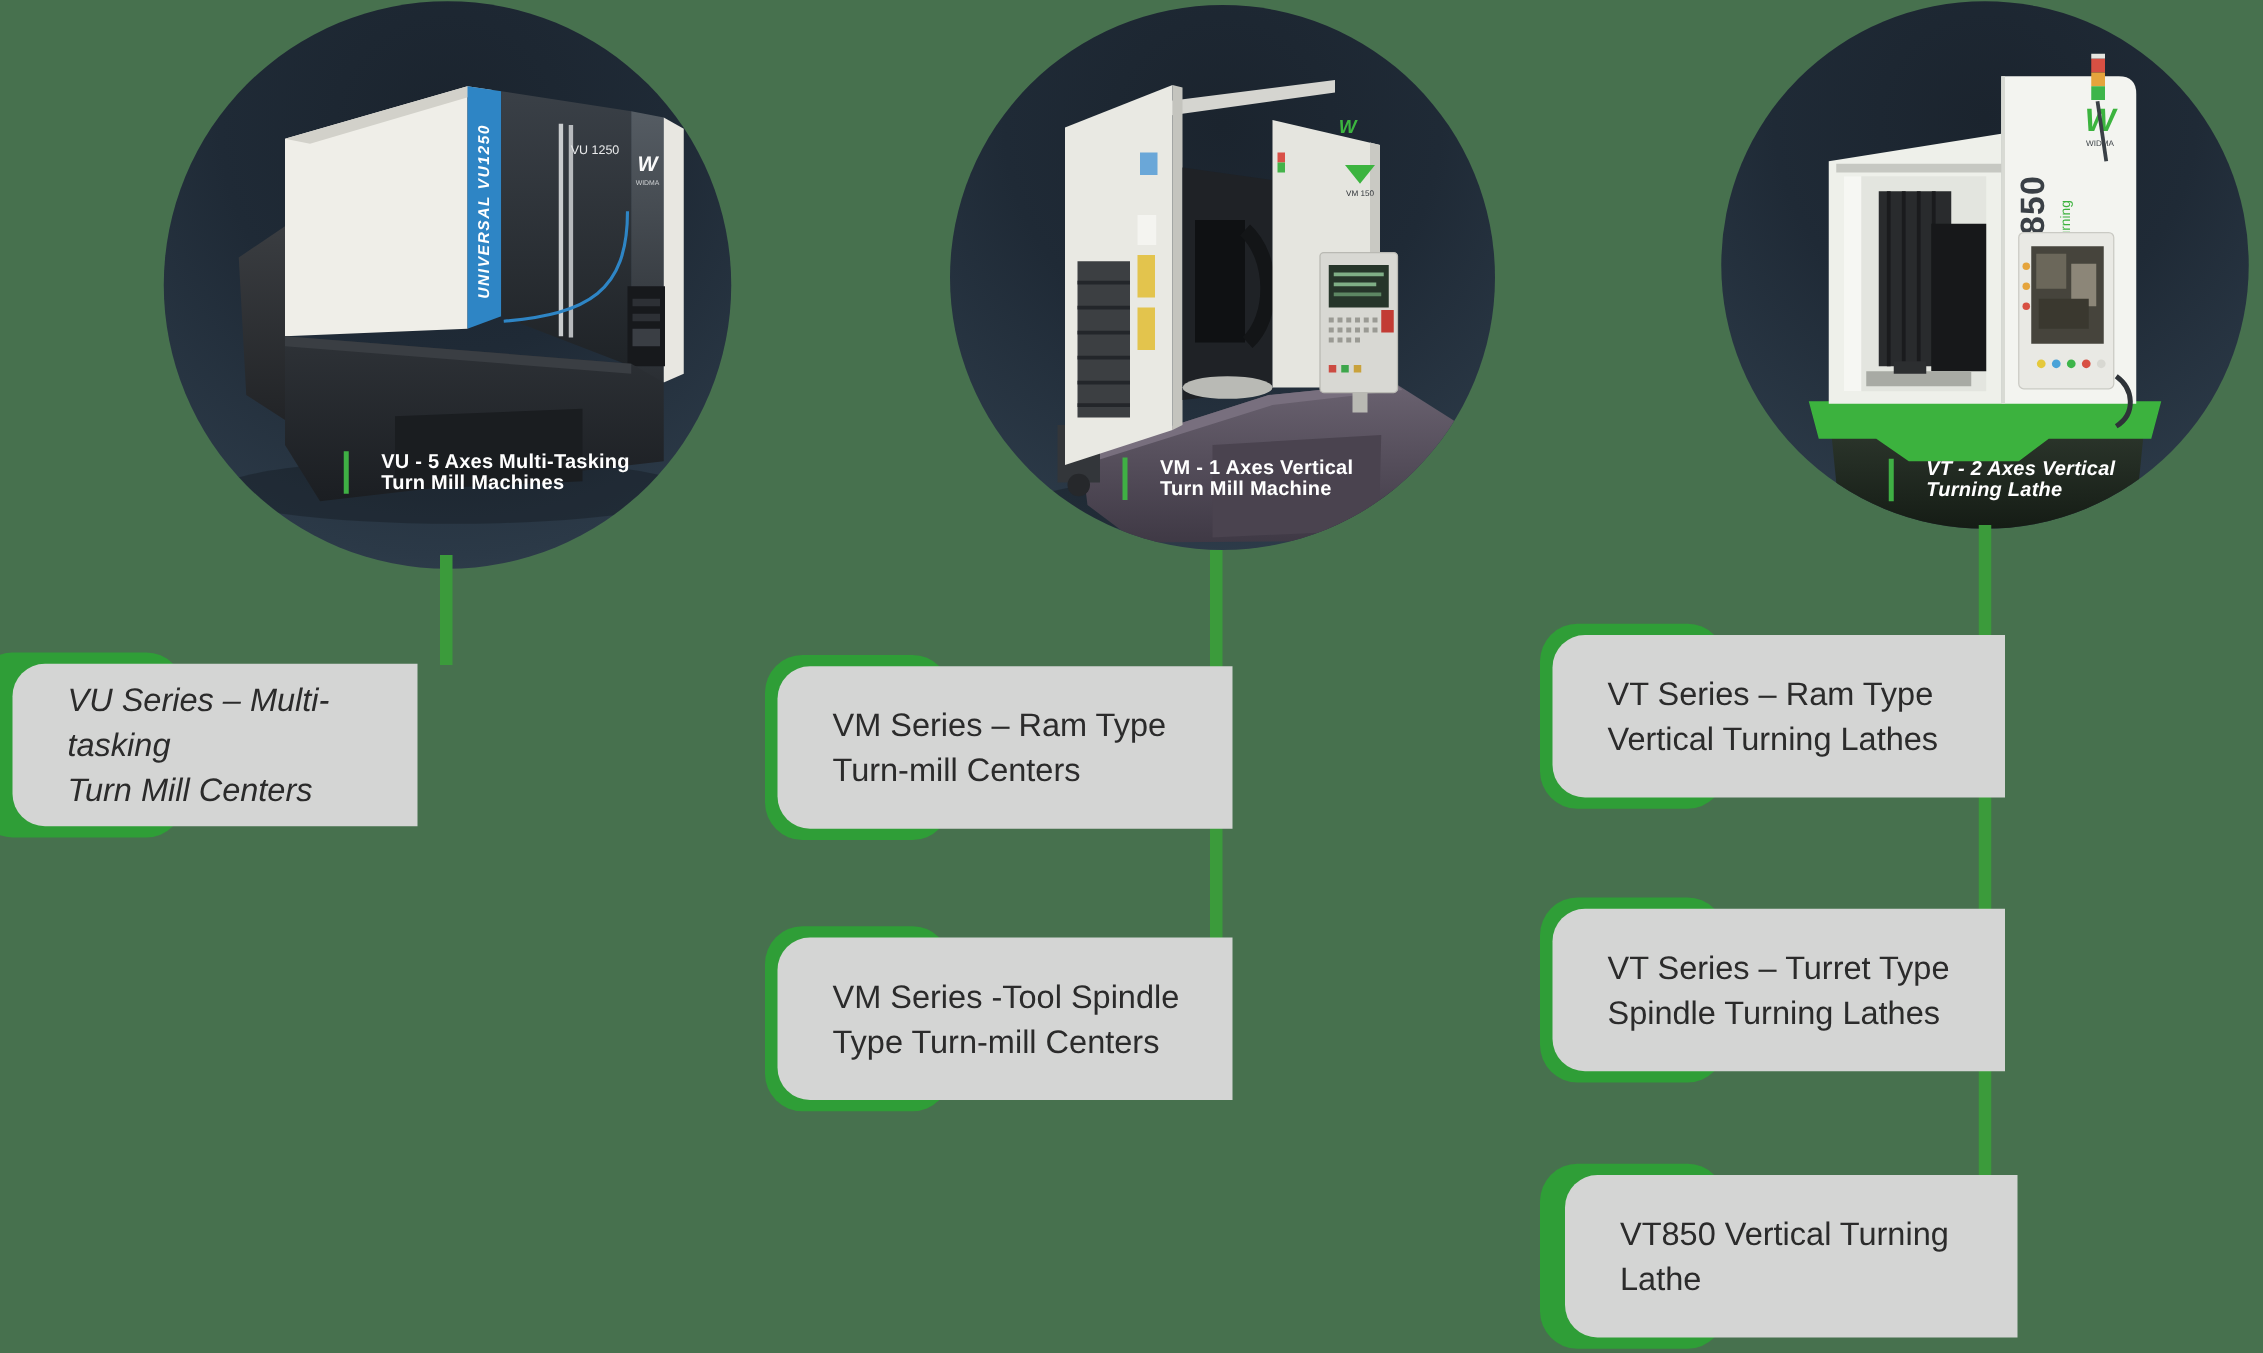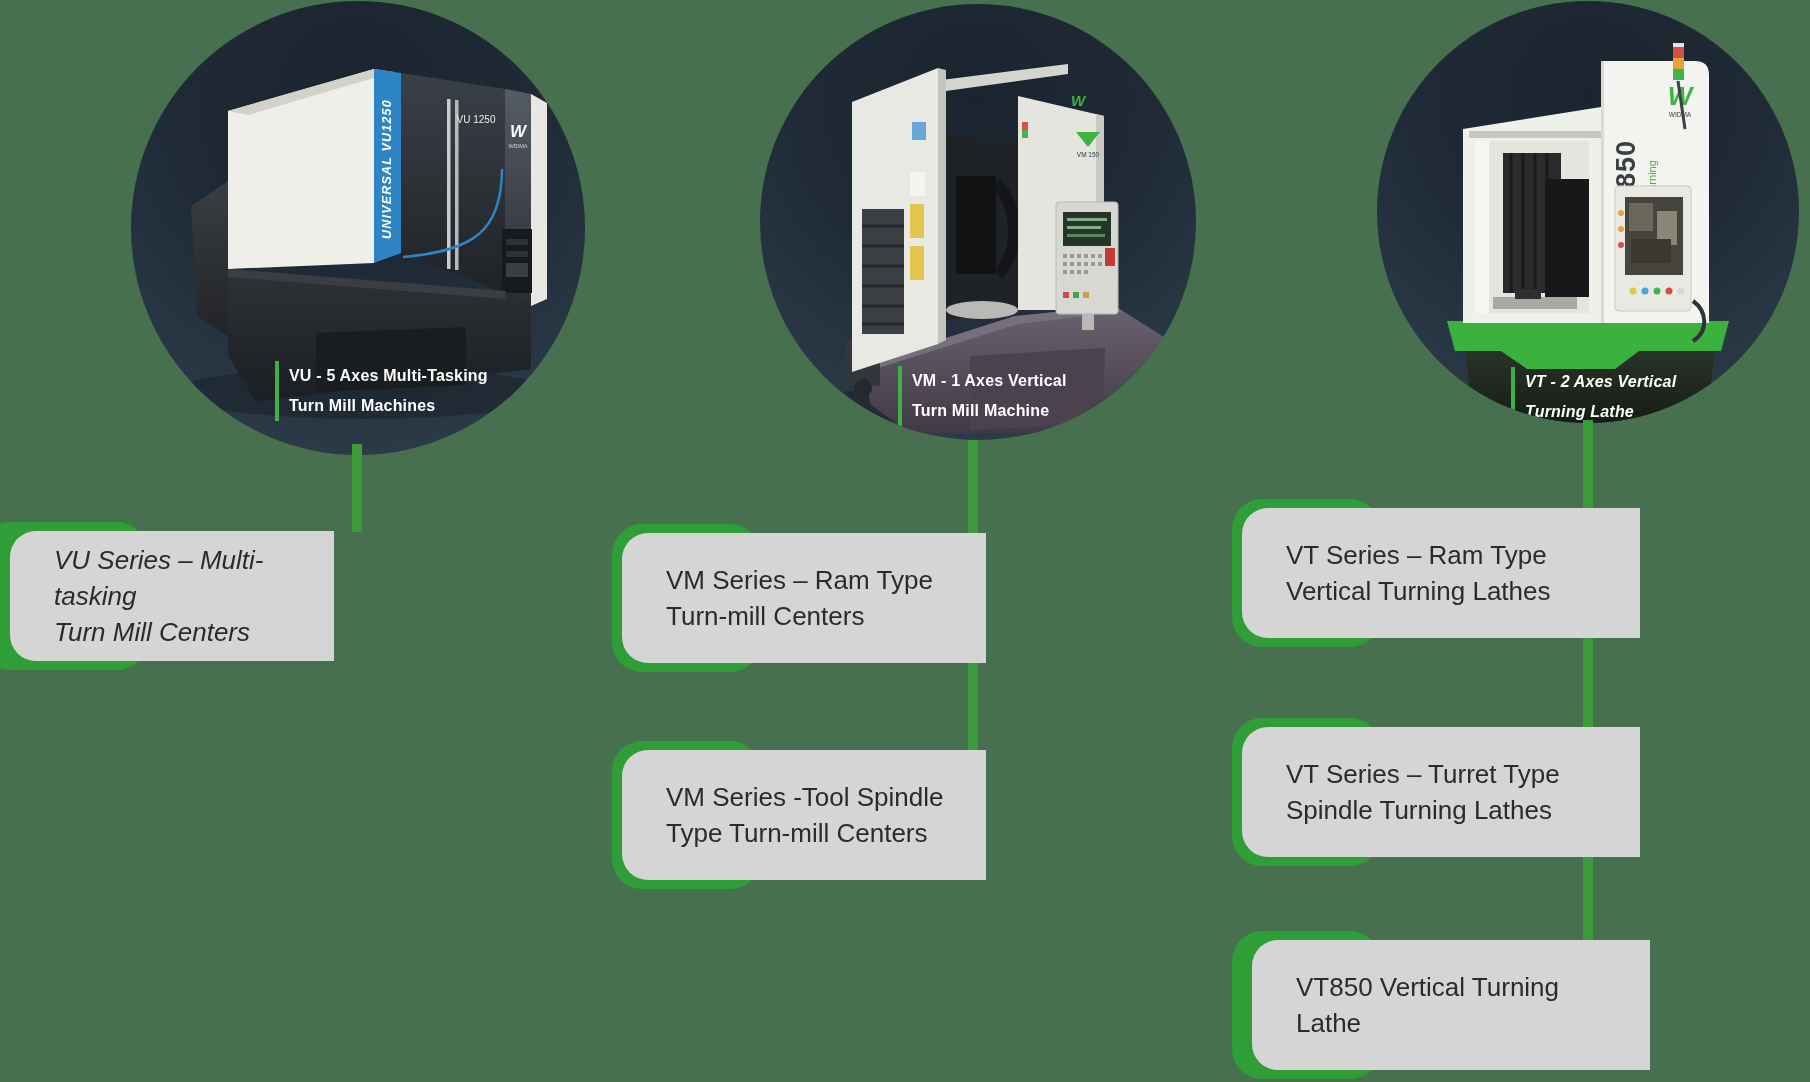--- a/index.html
+++ b/index.html
@@ -4,34 +4,34 @@
 <style>
   html,body{margin:0;padding:0;background:#47714e;}
   .canvas{position:relative;width:1810px;height:1082px;background:#47714e;overflow:hidden;
           font-family:"Liberation Sans",sans-serif;}
   
   .circle{position:absolute;border-radius:50%;overflow:hidden;
           background:radial-gradient(105% 105% at 50% 22%, #1b242e 0%, #1f2a36 38%, #2b3947 72%, #3e4e5f 100%);}
   .circle svg{position:absolute;left:0;top:0;width:100%;height:100%;}
   .circle-label{position:absolute;display:flex;align-items:stretch;}
   .circle-label .bar{width:4px;background:#3fb044;}
-  .circle-label .txt{margin-left:10px;color:#ffffff;font-weight:bold;font-size:16px;
-                     line-height:30px;white-space:pre-line;letter-spacing:.2px;}
+  .circle-label .txt{margin-left:26px;color:#ffffff;font-weight:bold;font-size:16px;
+                     line-height:17px;white-space:pre-line;letter-spacing:.2px;}
   
   .connector{position:absolute;width:10px;background:#3b9b3b;}
   
   .box-group{position:absolute;}
   .box-accent{position:absolute;top:-9px;height:148px;border-radius:30px;background:#2f9e37;}
   .box{position:relative;height:130px;background:#d4d5d4;border-radius:26px 0 0 26px;
        display:flex;align-items:center;}
   .box-text{display:block;padding-left:44px;color:#2b2b2b;font-size:26px;line-height:36px;
             white-space:pre-line;}
   .col-l .box{width:324px;font-style:italic;} .col-l .box-accent{left:-30px;width:167px;}
   .col-m .box{width:364px;} .col-m .box-accent{left:-10px;width:148px;}
-  .col-r .box{width:398px;} .col-r .box-accent{left:-10px;width:148px;}
+  .col-r .box{width:362px;} .col-r .box-accent{left:-10px;width:148px;}
 </style>
 </head>
 <body>
 
 <div class="canvas">
 
   <div class="circle" style="left:131px;top:1px;width:454px;height:454px;">
     <svg viewBox="0 0 454 454">
       <defs>
         <linearGradient id="g-door" x1="0" y1="0" x2="0" y2="1">

